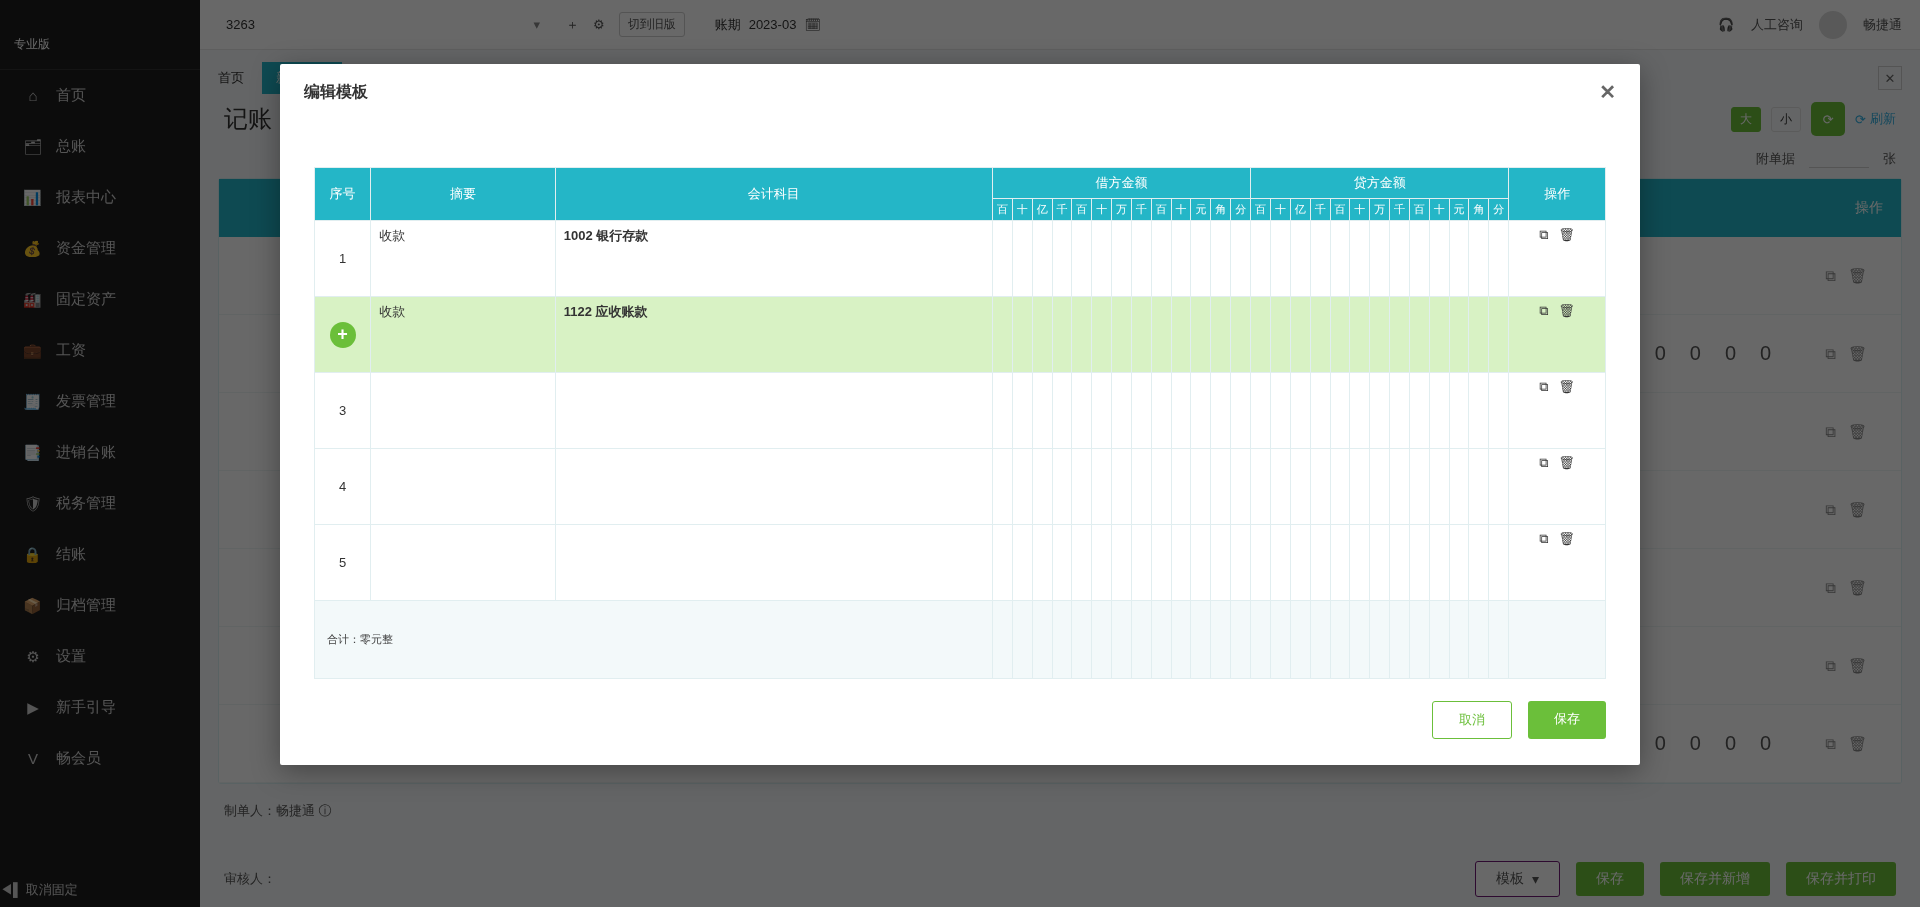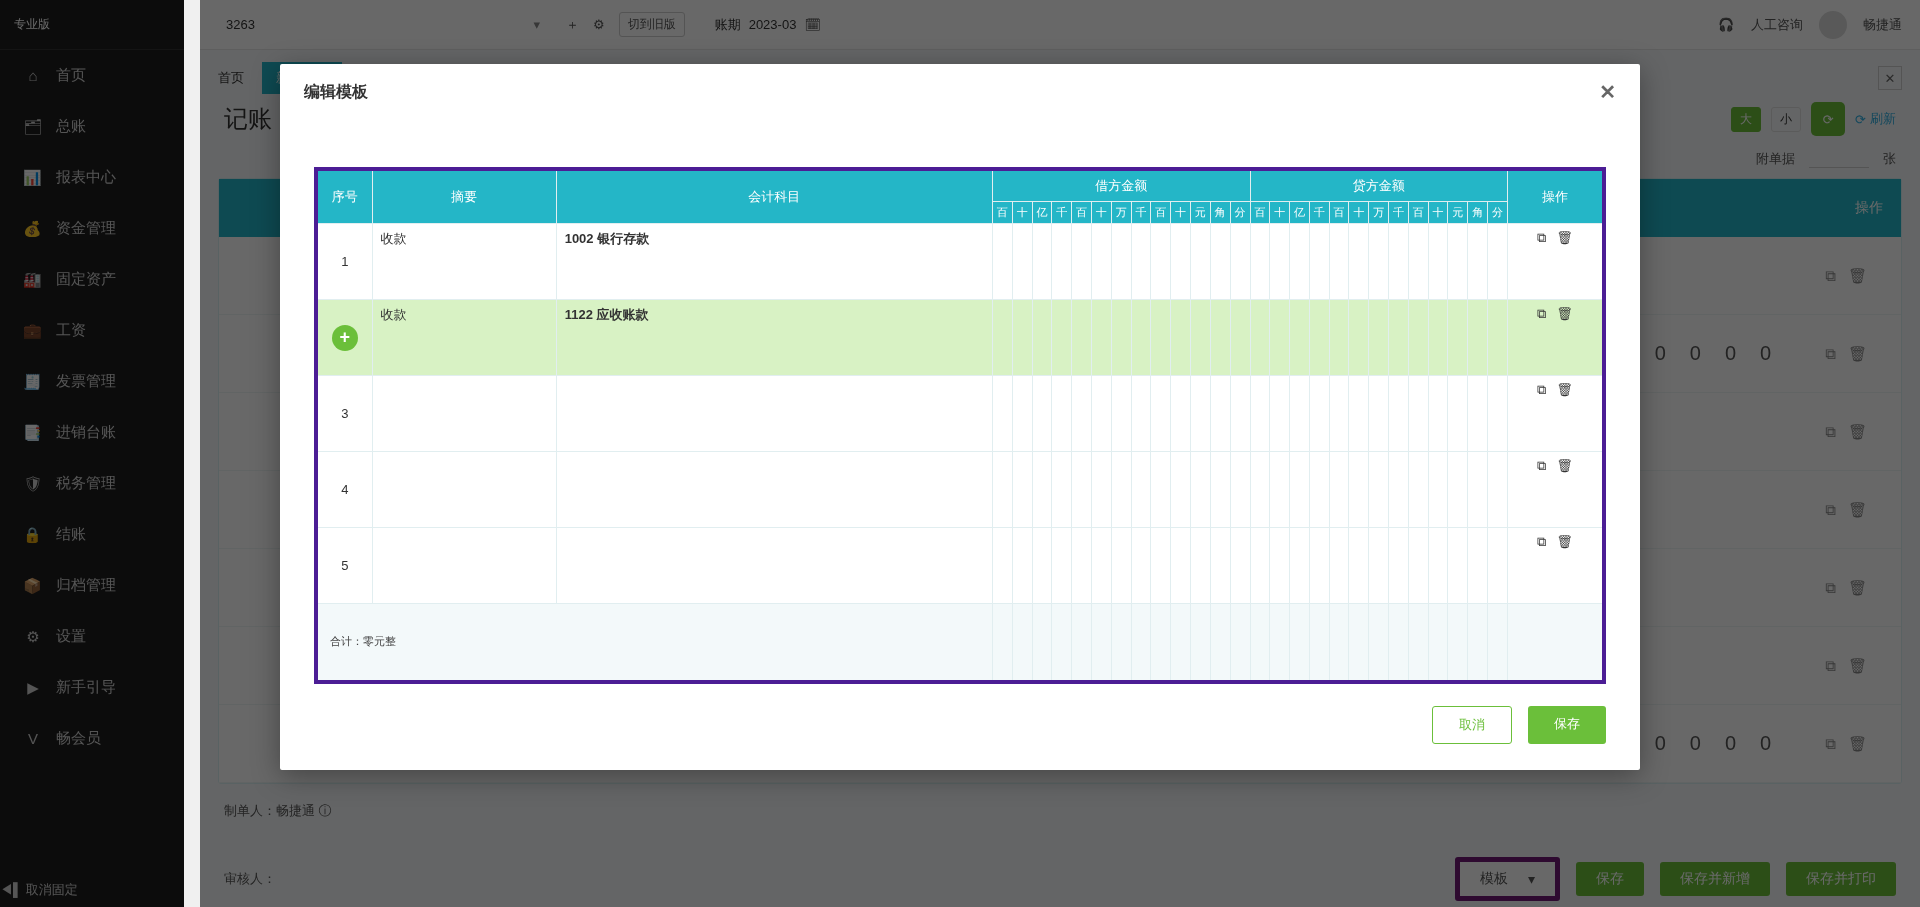--- a/index.html
+++ b/index.html
@@ -9,21 +9,21 @@
     .backdrop { position: absolute; top: 0; left: 0; right: 0; bottom: 0; filter: brightness(0.42); }
     .company-select { width: 330px; padding: 4px 8px; font-size: 13px; display:flex; align-items:center; gap:8px; }
     .company-select .chev { margin-left: auto; color:#888;}
     .top-icons { display: flex; gap: 14px; align-items:center; color:#555; }
     .top-btn { border:1px solid #ccc; padding:3px 8px; border-radius:3px; font-size:12px; }
     .top-period { margin-left: 12px; display:flex; align-items:center; gap:8px; }
     .top-right { margin-left:auto; display:flex; align-items:center; gap:16px; color:#555; }
     .avatar { width:28px; height:28px; border-radius:50%; background:#d8d8d8; }
 
     
-    .leftnav { position:absolute; top:0; bottom:0; left:0; width:184px; background:#1f1f1f; color:#cfcfcf; padding-top:0;}
+    .leftnav { position:absolute; top:0; bottom:0; left:0; width:200px; background:#1f1f1f; color:#cfcfcf; padding-top:20px;}
     .leftnav .brand { height:50px; display:flex; align-items:center; padding:0 14px; color:#fff; font-size:12px; border-bottom:1px solid #333;}
     .nav-item { display:flex; align-items:center; gap:14px; padding:16px 24px; cursor:pointer; font-size:15px;}
     .nav-icon { width:18px; height:18px; display:inline-flex; align-items:center; justify-content:center; color:#cfcfcf; }
     .pin-footer { position:absolute; bottom:8px; left:0; right:0; text-align:left; color:#cfcfcf; font-size:13px;}
 
     
     .main { position:absolute; left:200px; top:0; right:0; bottom:0; background:#f5f7f9; }
     .main-header { height:50px; background:#fff; border-bottom:1px solid #e5e5e5; display:flex; align-items:center; padding:0 18px; gap:18px;}
     .breadcrumb-tabs { padding:12px 18px 0 18px; display:flex; gap:18px; align-items:center; }
     .tab-pill { background:#24b6c7; color:#fff; padding:7px 14px; font-size:13px; }
@@ -37,36 +37,36 @@
 
     
     .bg-table { margin: 0 18px; border:1px solid #d8eef1; border-radius:3px; }
     .bg-table-head { background:#24b6c7; color:#fff; display:flex; height:58px; align-items:center; padding:0 18px; font-size:14px; justify-content:space-between;}
     .bg-rows { background:#fff; }
     .bg-row { height:78px; border-bottom:1px solid #ecf3f4; display:flex; align-items:center; justify-content:flex-end; padding:0 34px; gap:30px; color:#555; font-size:20px; letter-spacing: 24px;}
     .bg-row .ops { display:flex; gap:12px; color:#888; letter-spacing:normal; font-size:15px;}
     .footer-actions { display:flex; align-items:center; gap:16px; padding:18px 24px; justify-content:flex-end;}
     .footer-info { margin-right:auto; display:flex; gap:50px; color:#555; font-size:13px;flex-direction:column;}
     .btn { padding:8px 20px; border-radius:3px; font-size:14px; cursor:pointer; }
-    .btn-outline { border:5px solid #701a75; background:#fff; color:#555; display:flex; align-items:center; gap:20px;}
+    .btn-outline { border:1px solid #701a75; background:#fff; color:#555; display:flex; align-items:center; gap:8px;}
     .btn-green { background:#6bbf3a; color:#fff; }
 
     
     .modal-mask { position:absolute; inset:0; background:rgba(0,0,0,0.02); display:flex; align-items:flex-start; justify-content:center; padding-top:64px; }
     .modal { width:1360px; background:#fff; border-radius:2px; box-shadow:0 6px 28px rgba(0,0,0,0.35); }
     .modal-head { padding:16px 24px; display:flex; align-items:center; font-size:16px; font-weight:600; border-bottom:1px solid #fff;}
     .modal-close { margin-left:auto; font-size:20px; color:#666; cursor:pointer; }
     .modal-body { padding: 10px 34px 4px 34px; }
     .form-row { display:flex; gap:80px; align-items:center; padding:14px 0 22px 0;}
     .form-field { display:flex; align-items:center; gap:18px; }
     .form-label { font-size:14px; color:#333; }
     .form-input { border:none; border-bottom:1px solid #d8d8d8; width:210px; padding:4px 2px; font-size:14px; outline:none; }
 
     
-    .vtable { width:100%; border:4px solid #4c1d95; border-collapse:collapse; table-layout:fixed;}
+    .vtable { width:100%; border:1px solid #4c1d95; border-collapse:collapse; table-layout:fixed;}
     .vtable th, .vtable td { border:1px solid #e1eef0; }
     .vhead th { background:#24b6c7; color:#fff; font-weight:500; text-align:center; padding:6px 0;}
     .vhead-sub th { background:#24b6c7; color:#fff; font-size:11px; padding:3px 0; font-weight:400;}
     .seq-col { width:56px; }
     .summary-col { width:184px; }
     .subject-col { width:436px; }
     .digit-col { width:19.8px; }
     .ops-col { width:96px; }
     .vrow td { height:76px; vertical-align:top; padding:6px 8px; font-size:13px; color:#333; background:#fff;}
     .vrow.active td { background:#d8f2c4; }

